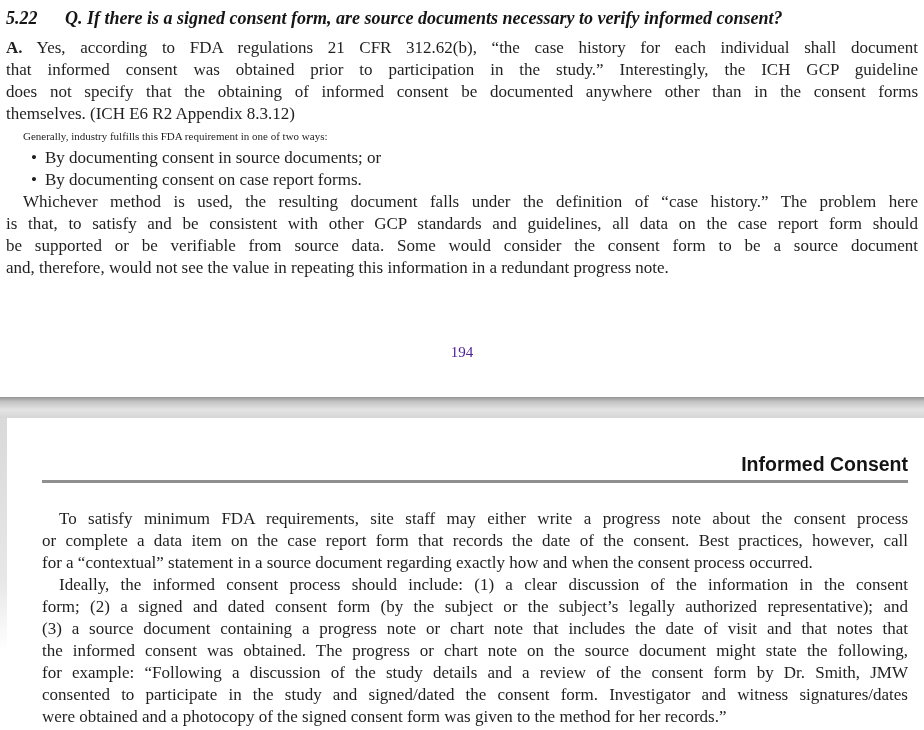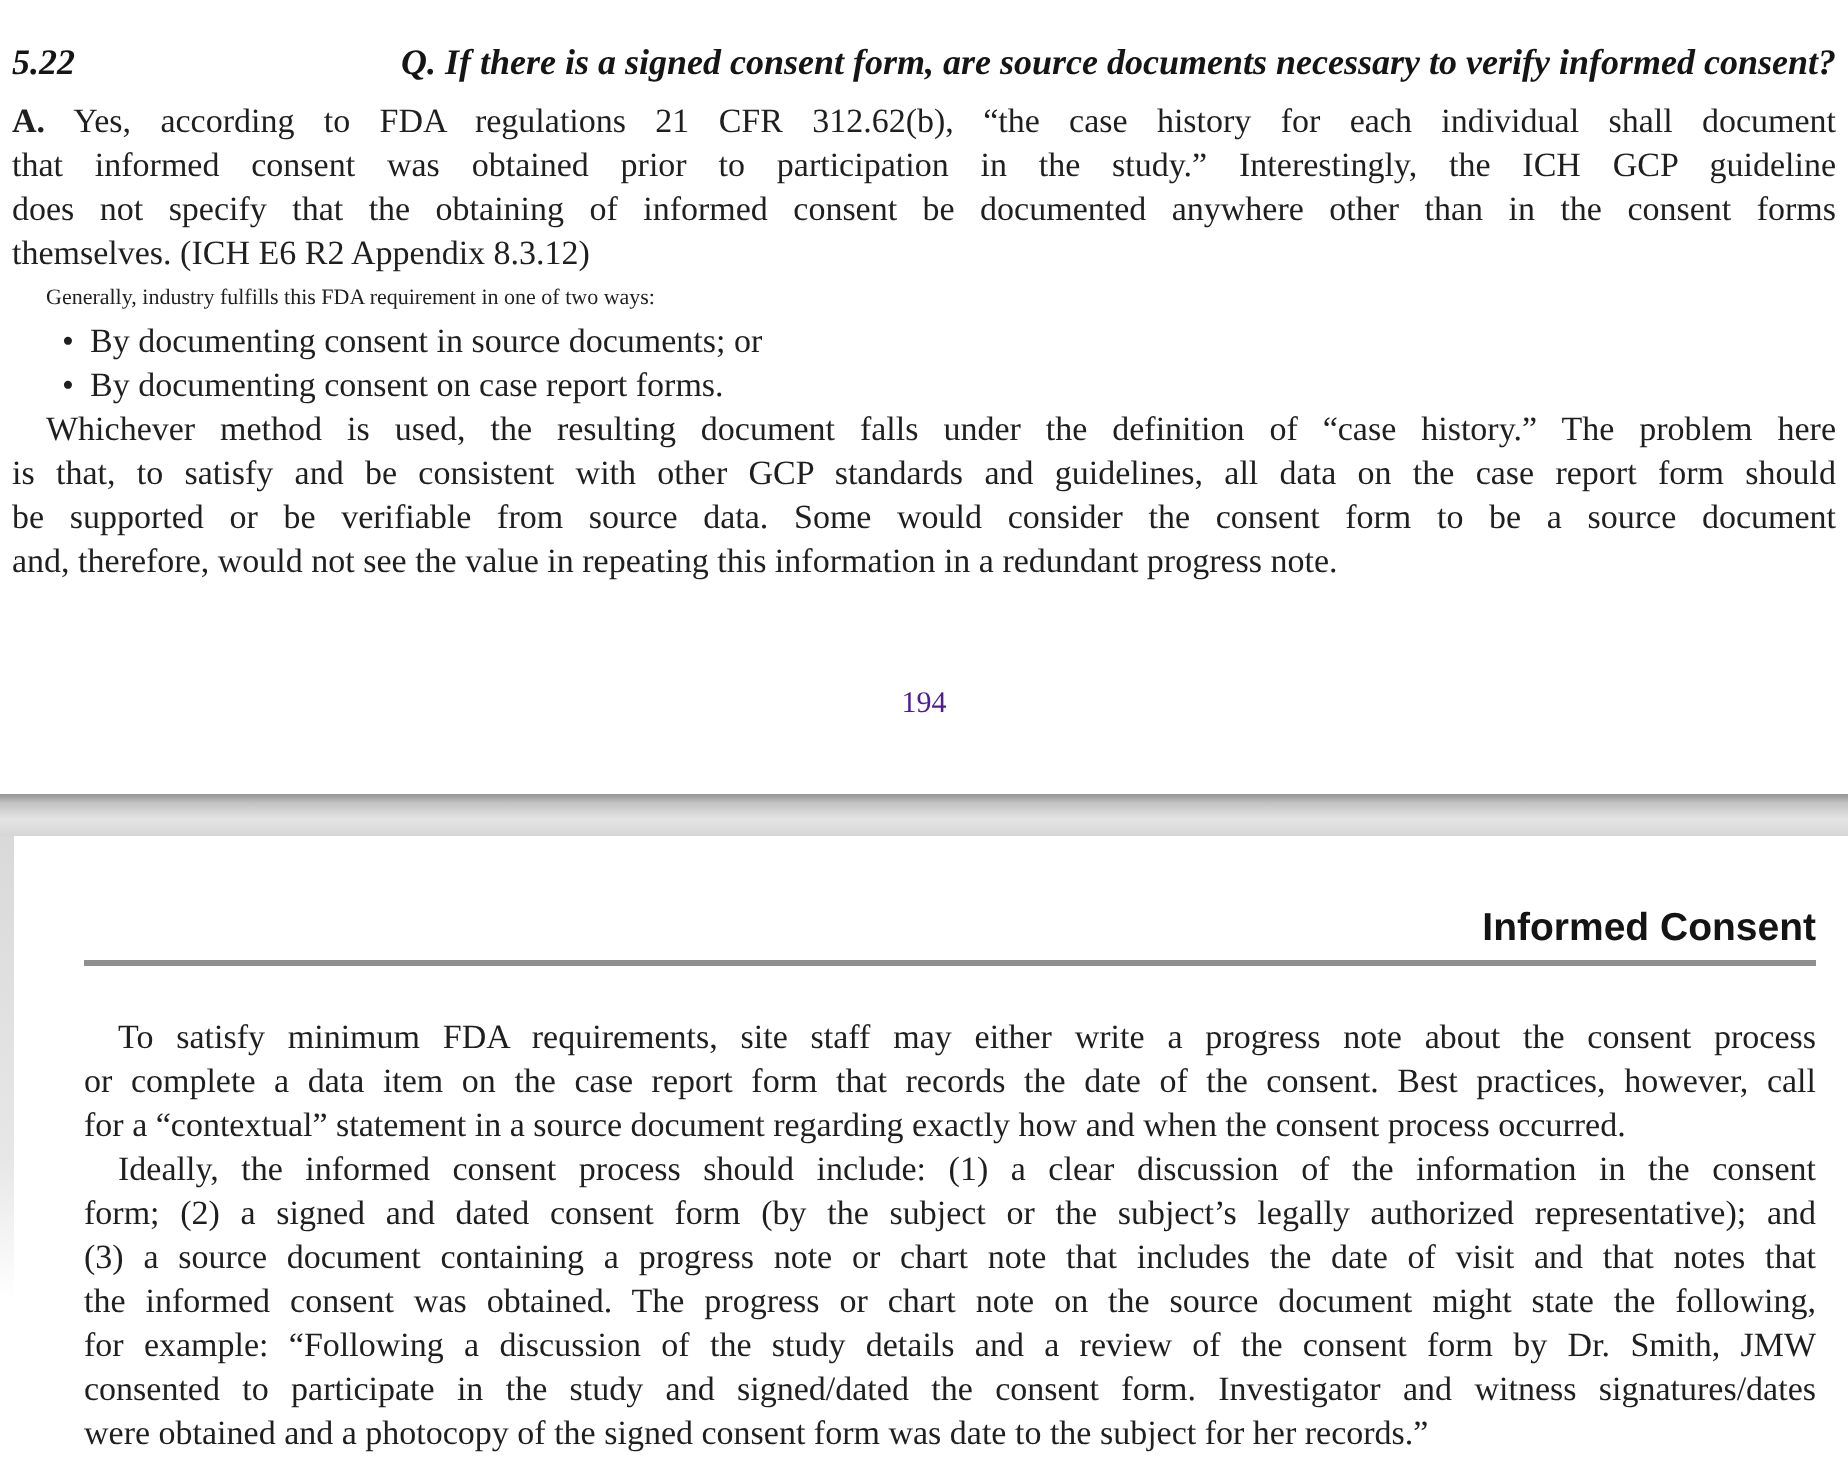--- a/index.html
+++ b/index.html
@@ -5,23 +5,23 @@
   * { margin:0; padding:0; box-sizing:border-box; }
   html, body { background:#ffffff; }
   .screen {
     position:relative; width:924px; height:730px; overflow:hidden;
     background:#ffffff; color:#1f1f1f;
     font-family:"Liberation Serif","DejaVu Serif",serif;
   }
 
   
   .top-page { position:absolute; left:6px; top:6px; width:912px; height:386px; }
-  .qa-heading { display:flex; font-weight:bold; font-style:italic; font-size:18px; line-height:24px; color:#151515;margin-top:13px; }
+  .qa-heading { display:flex; font-weight:bold; font-style:italic; font-size:18px; line-height:24px; color:#151515; }
   .sec-num { flex:0 0 59px; }
-  .sec-q { flex:1;text-align:right; }
+  .sec-q { flex:1; }
   .para-answer { margin-top:7px; }
   .tline { font-size:17px; line-height:22px; text-align:justify; text-align-last:justify; }
   .tline-last { text-align-last:left; }
   .bold { font-weight:bold; }
   .single-line { font-size:11px; line-height:22px; text-indent:17px; }
   .bullet-line { font-size:17px; line-height:22px; padding-left:25px; }
   .bullet-marker { display:inline-block; width:14px; }
   .para-indent .tline:first-child { text-indent:17px; }
   .page-number { position:absolute; left:0; top:338px; width:100%; text-align:center; font-size:15px; color:#4c1d95; }
 
@@ -99,18 +99,18 @@
           <div class="tline">or complete a data item on the case report form that records the date of the consent. Best practices, however, call</div>
           <div class="tline tline-last">for a “contextual” statement in a source document regarding exactly how and when the consent process occurred.</div>
         </div>
       <div class="para para-indent">
           <div class="tline">Ideally, the informed consent process should include: (1) a clear discussion of the information in the consent</div>
           <div class="tline">form; (2) a signed and dated consent form (by the subject or the subject’s legally authorized representative); and</div>
           <div class="tline">(3) a source document containing a progress note or chart note that includes the date of visit and that notes that</div>
           <div class="tline">the informed consent was obtained. The progress or chart note on the source document might state the following,</div>
           <div class="tline">for example: “Following a discussion of the study details and a review of the consent form by Dr. Smith, JMW</div>
           <div class="tline">consented to participate in the study and signed/dated the consent form. Investigator and witness signatures/dates</div>
-          <div class="tline tline-last">were obtained and a photocopy of the signed consent form was date to the subject for her records.”</div>
+          <div class="tline tline-last">were obtained and a photocopy of the signed consent form was given to the method for her records.”</div>
         </div>
     </div>
   </section>
 
 </div>
 
 </body></html>

